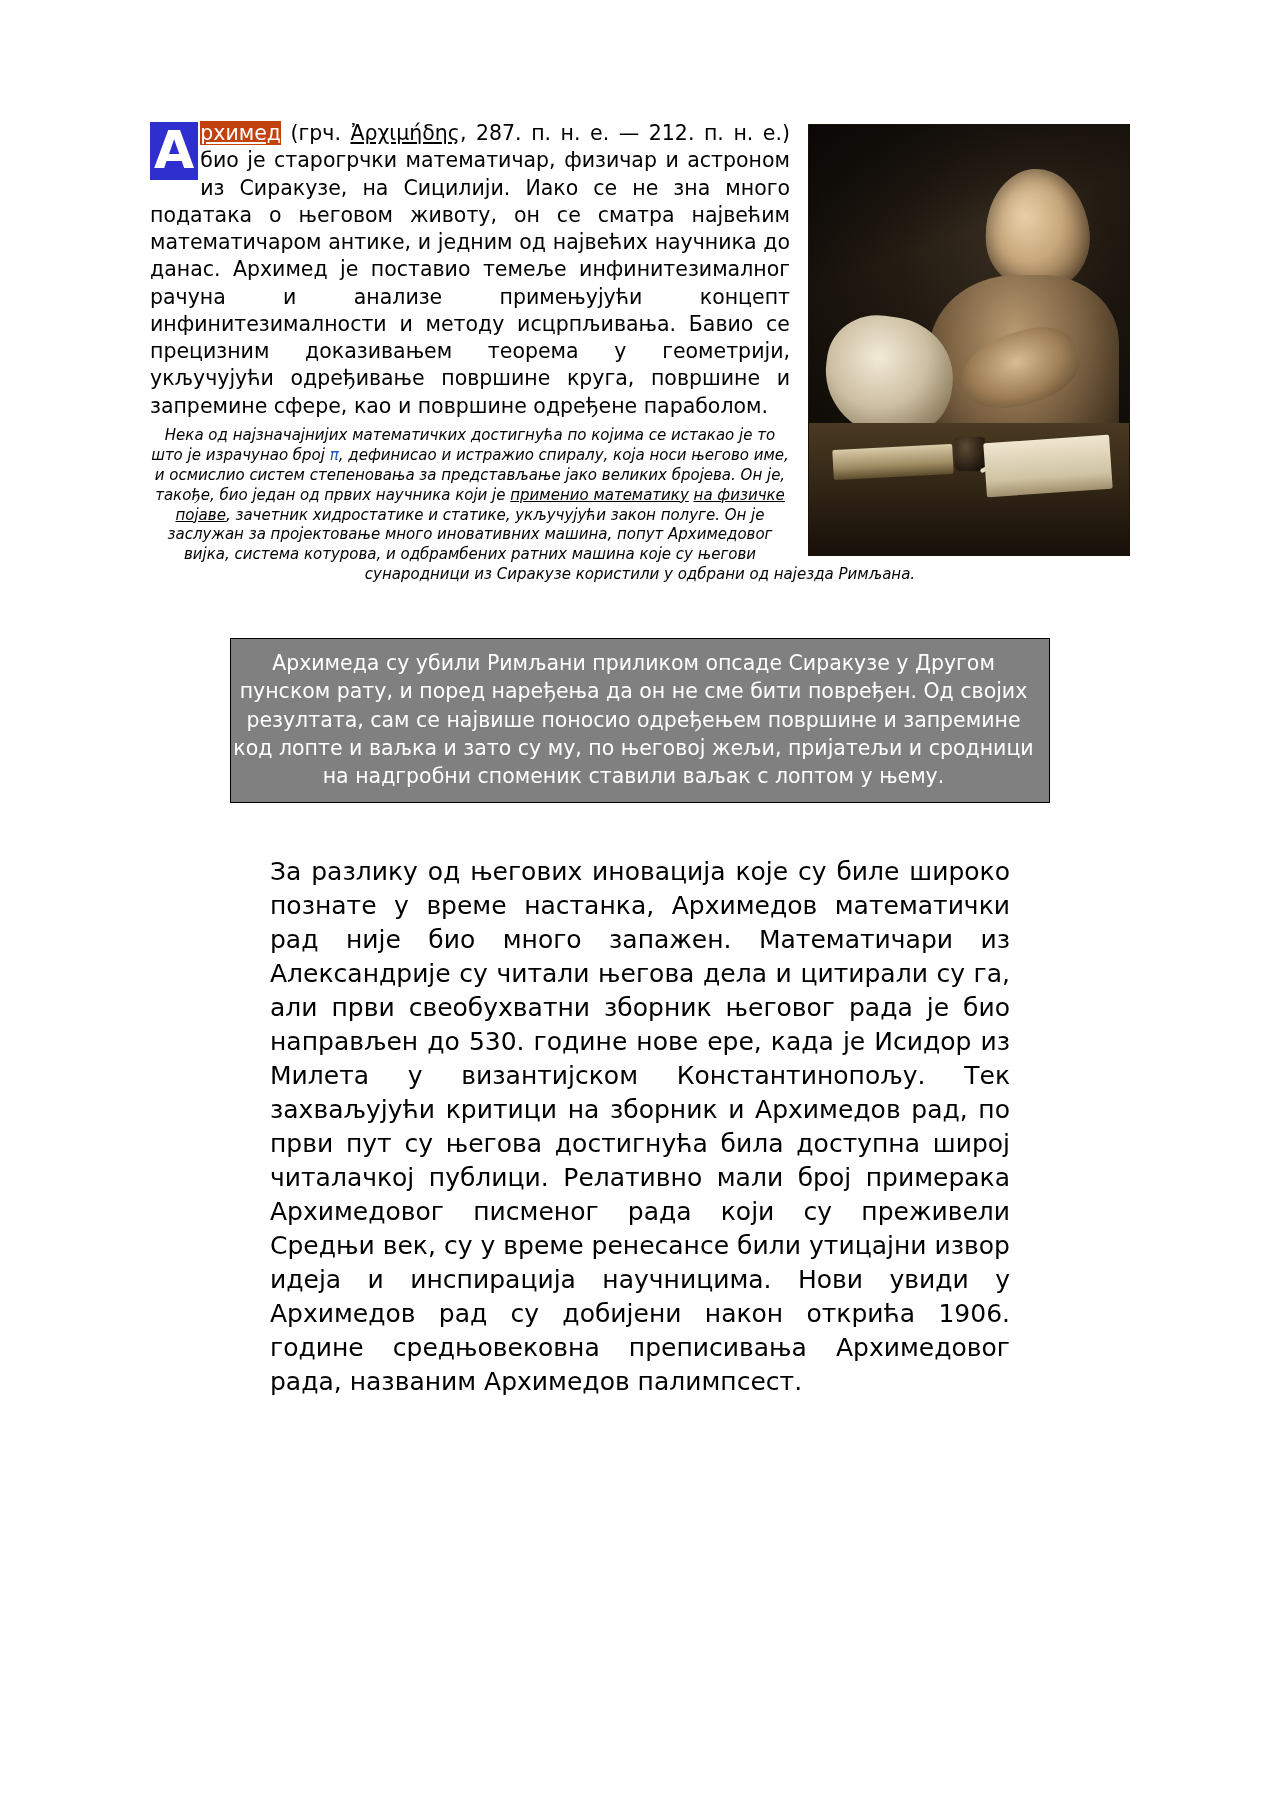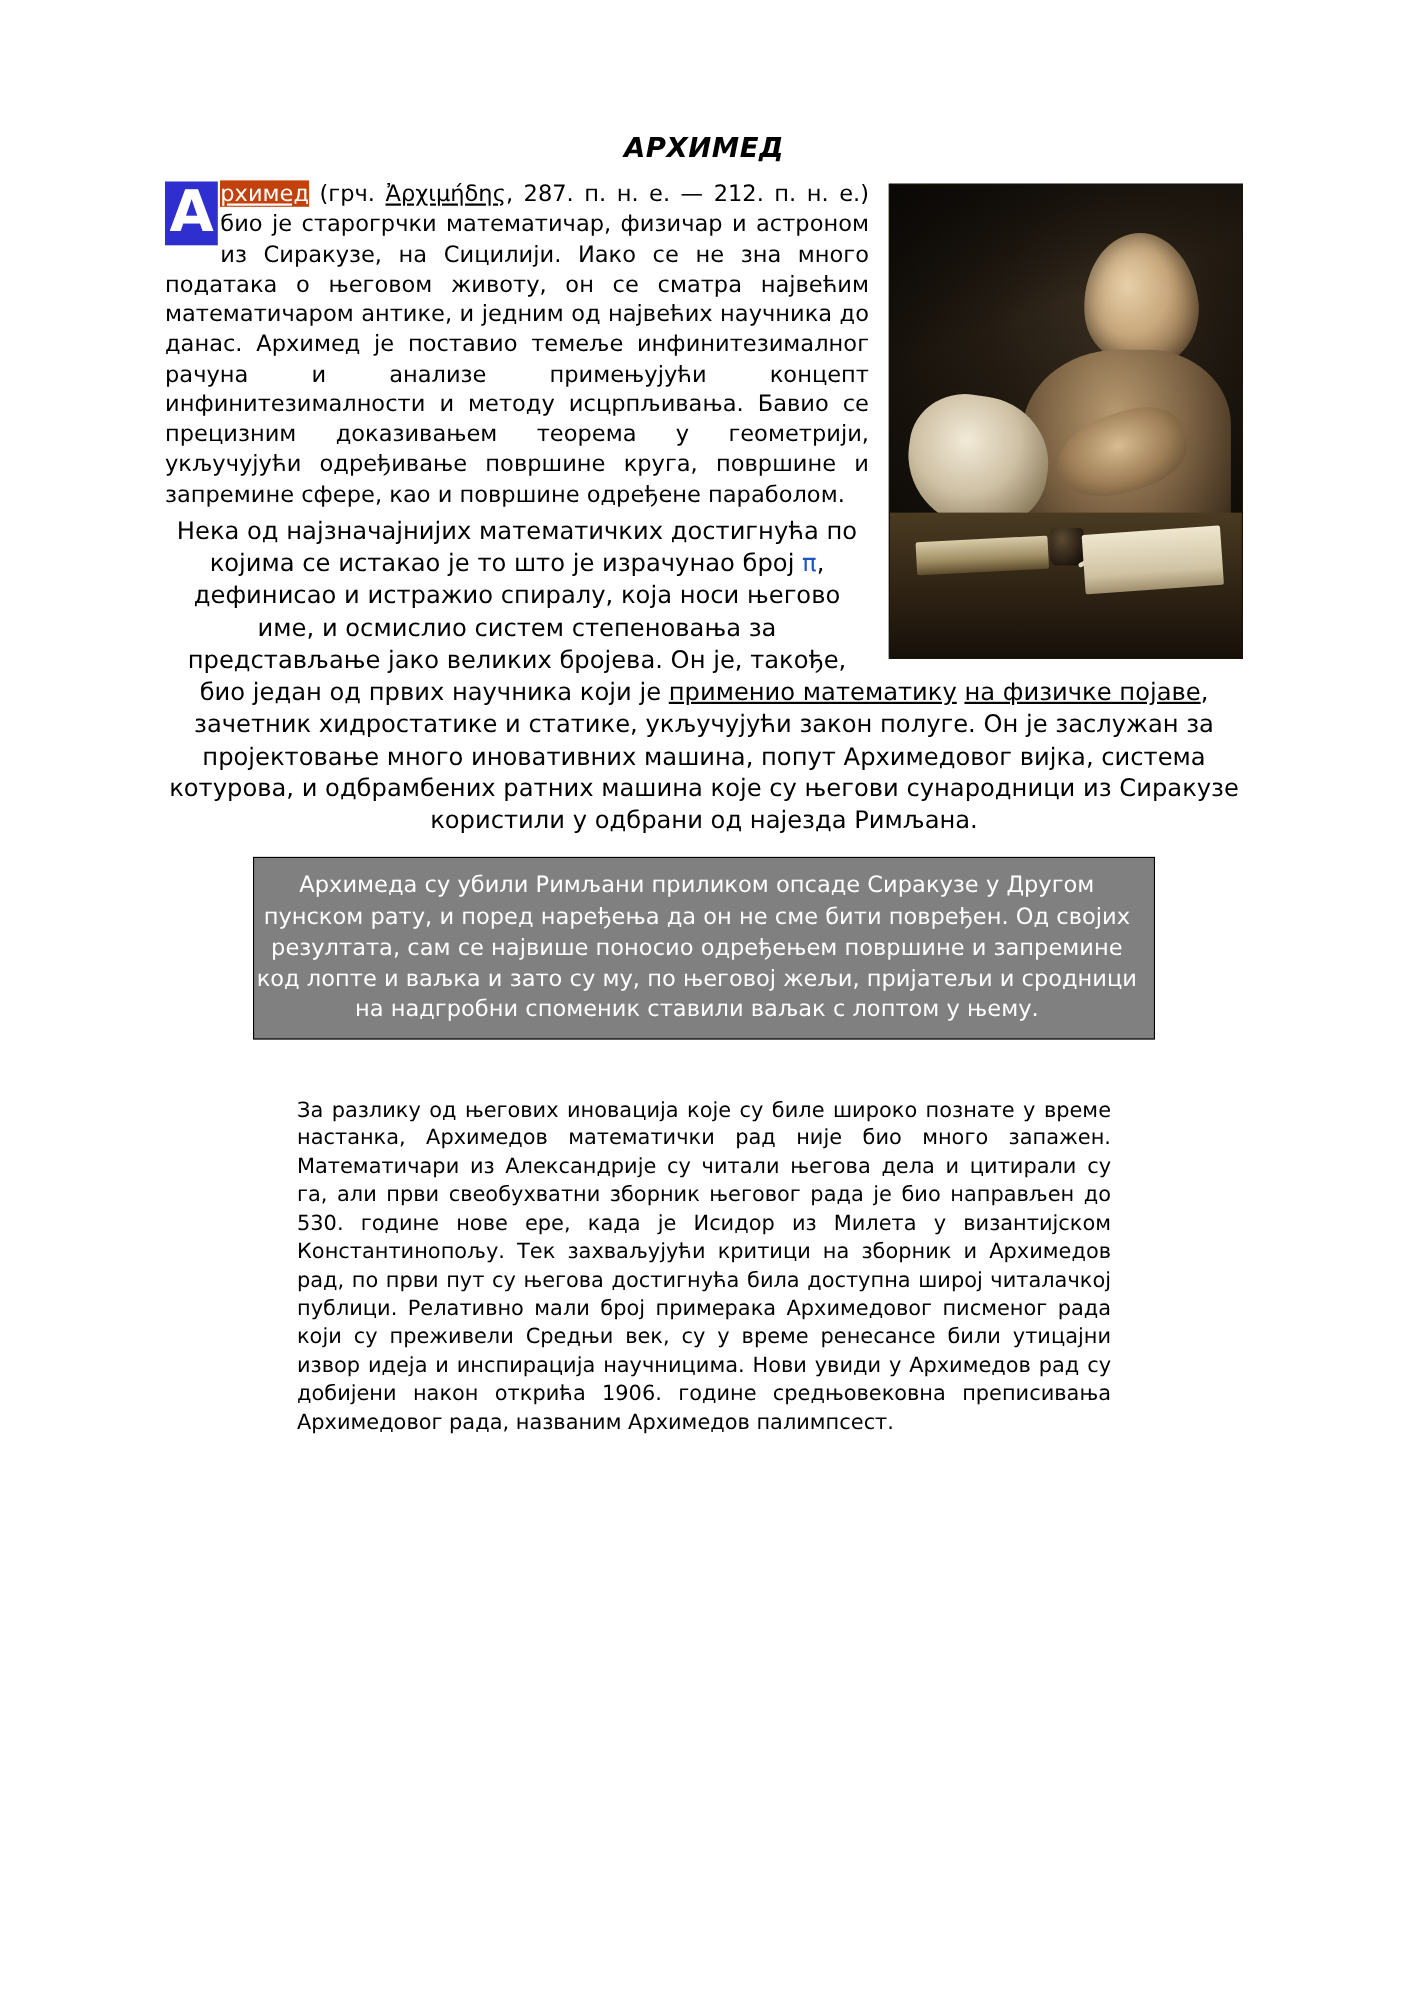--- a/index.html
+++ b/index.html
@@ -142,21 +142,22 @@
     font-family: "DejaVu Sans", sans-serif;
   }
   .hl-blue {
     background: #c2410c;
     color: #ffffff;
   }
   .u { text-decoration: underline; }
   .greek { font-style: normal; }
 
   .italic-block {
-    font-size: 22px;
+    font-style: italic;
+    font-size: 15px;
     line-height: 1.33;
     text-align: center;
     margin-top: 6px;
   }
   .pi-link { color: #1a56c4; }
 
   
   .gray-box {
     margin: 18px 80px 0 80px;
     background: #808080;
@@ -164,31 +165,30 @@
     color: #ffffff;
     font-size: 20.5px;
     line-height: 1.38;
     text-align: center;
     padding: 10px 14px 12px 1px;
   }
 
   
   .bottom-para {
     margin: 52px 120px 0 120px;
-    font-size: 19px;
+    font-size: 25px;
     line-height: 1.36;
     text-align: justify;
   }
 </style>
 </head>
 <body>
 
 <div class="page">
 
-  <div class="doc-title">АРХИМЕД</div>
 
   <div class="top-block">
 
     <div class="portrait">
       <div class="bg-dark"></div>
       <div class="figure-head"></div>
       <div class="figure-body"></div>
       <div class="arm"></div>
       <div class="cloth"></div>
       <div class="table"></div>

